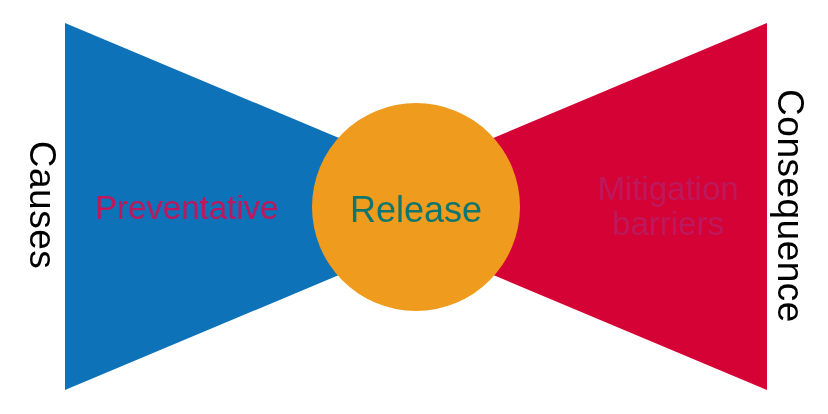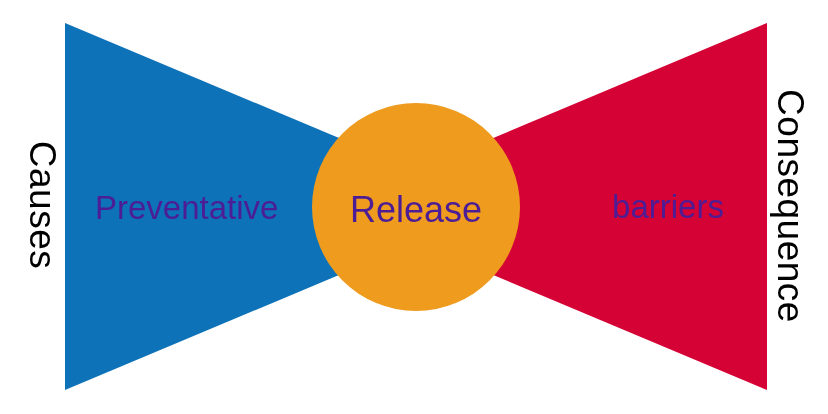--- a/index.html
+++ b/index.html
@@ -25,21 +25,21 @@
     transform: translate(-50%, -50%) rotate(90deg);
     color: #000000;
     font-size: 37px;
     white-space: nowrap;
     letter-spacing: 0.5px;
   }
   .vlabel.causes { left: 42px; top: 205px; }
   .vlabel.consequence { left: 790px; top: 206px; }
   .wedge-label {
     position: absolute;
-    color: #4c1d95;
+    color: #be185d;
     font-size: 33px;
     line-height: 1.06;
     white-space: nowrap;
   }
   .wedge-label.left {
     left: 95px;
     top: 208px;
     transform: translateY(-50%);
     text-align: left;
   }
@@ -47,21 +47,21 @@
     left: 668px;
     top: 207px;
     transform: translate(-50%, -50%);
     text-align: center;
   }
   .circle-label {
     position: absolute;
     left: 416px;
     top: 209px;
     transform: translate(-50%, -50%);
-    color: #4c1d95;
+    color: #0f766e;
     font-size: 36px;
     line-height: 1.25;
     text-align: right;
     white-space: nowrap;
   }
   .circle-label sub {
     font-size: 0.72em;
     line-height: 0;
     vertical-align: baseline;
     position: relative;
@@ -81,20 +81,21 @@
 
   <div class="vlabel causes">Causes</div>
 
   <div class="vlabel consequence">Consequence</div>
 
   <div class="wedge-label left">
     <div>Preventative</div>
   </div>
 
   <div class="wedge-label right">
+    <div>Mitigation</div>
     <div>barriers</div>
   </div>
 
   <div class="circle-label">
     <div>Release</div>
   </div>
 
 </div>
 
 </body></html>

